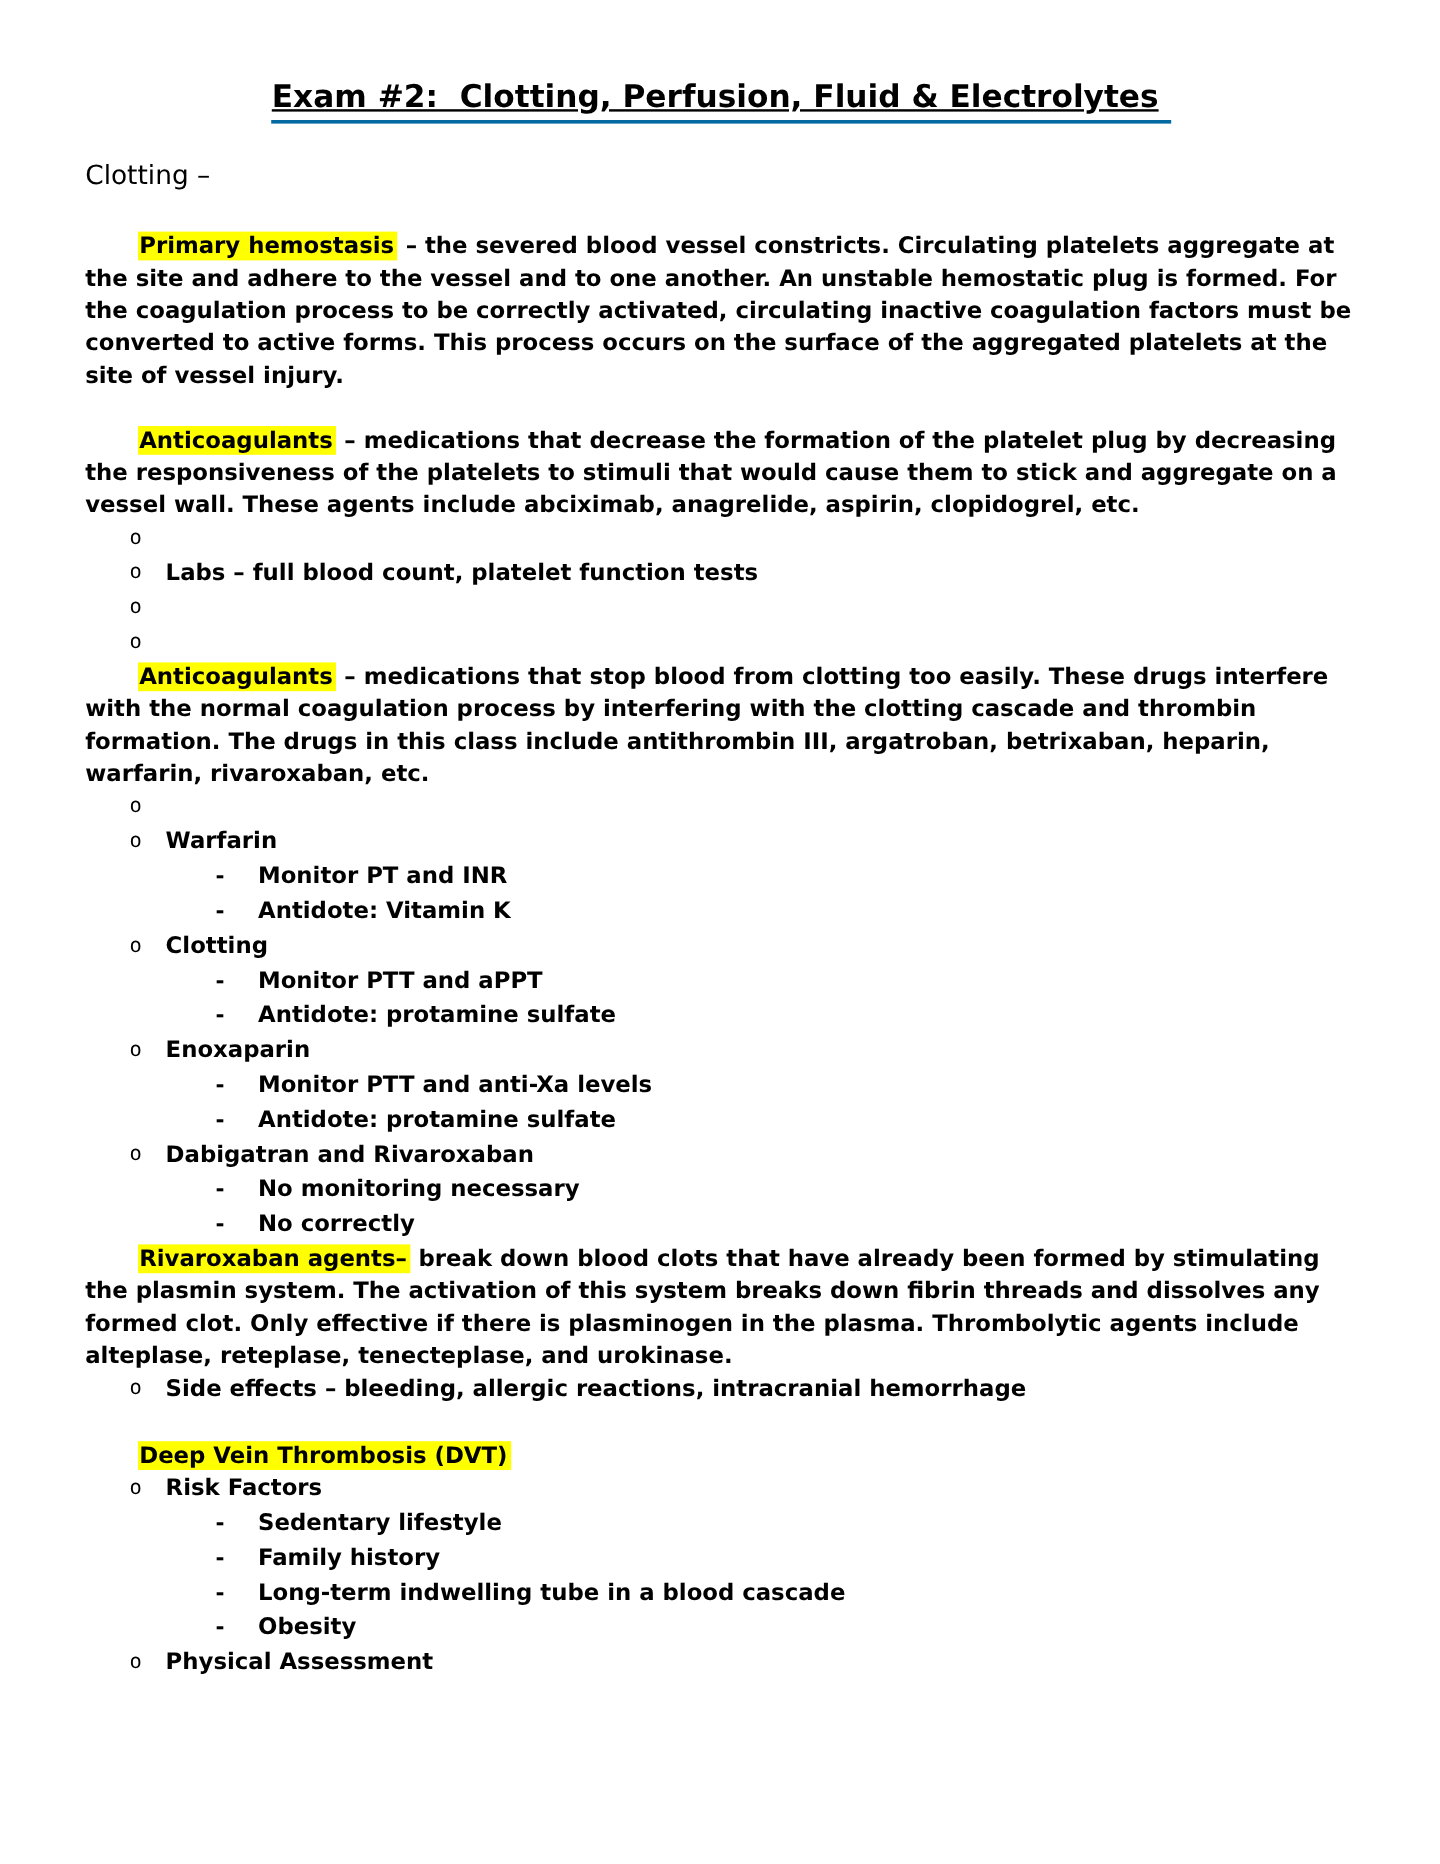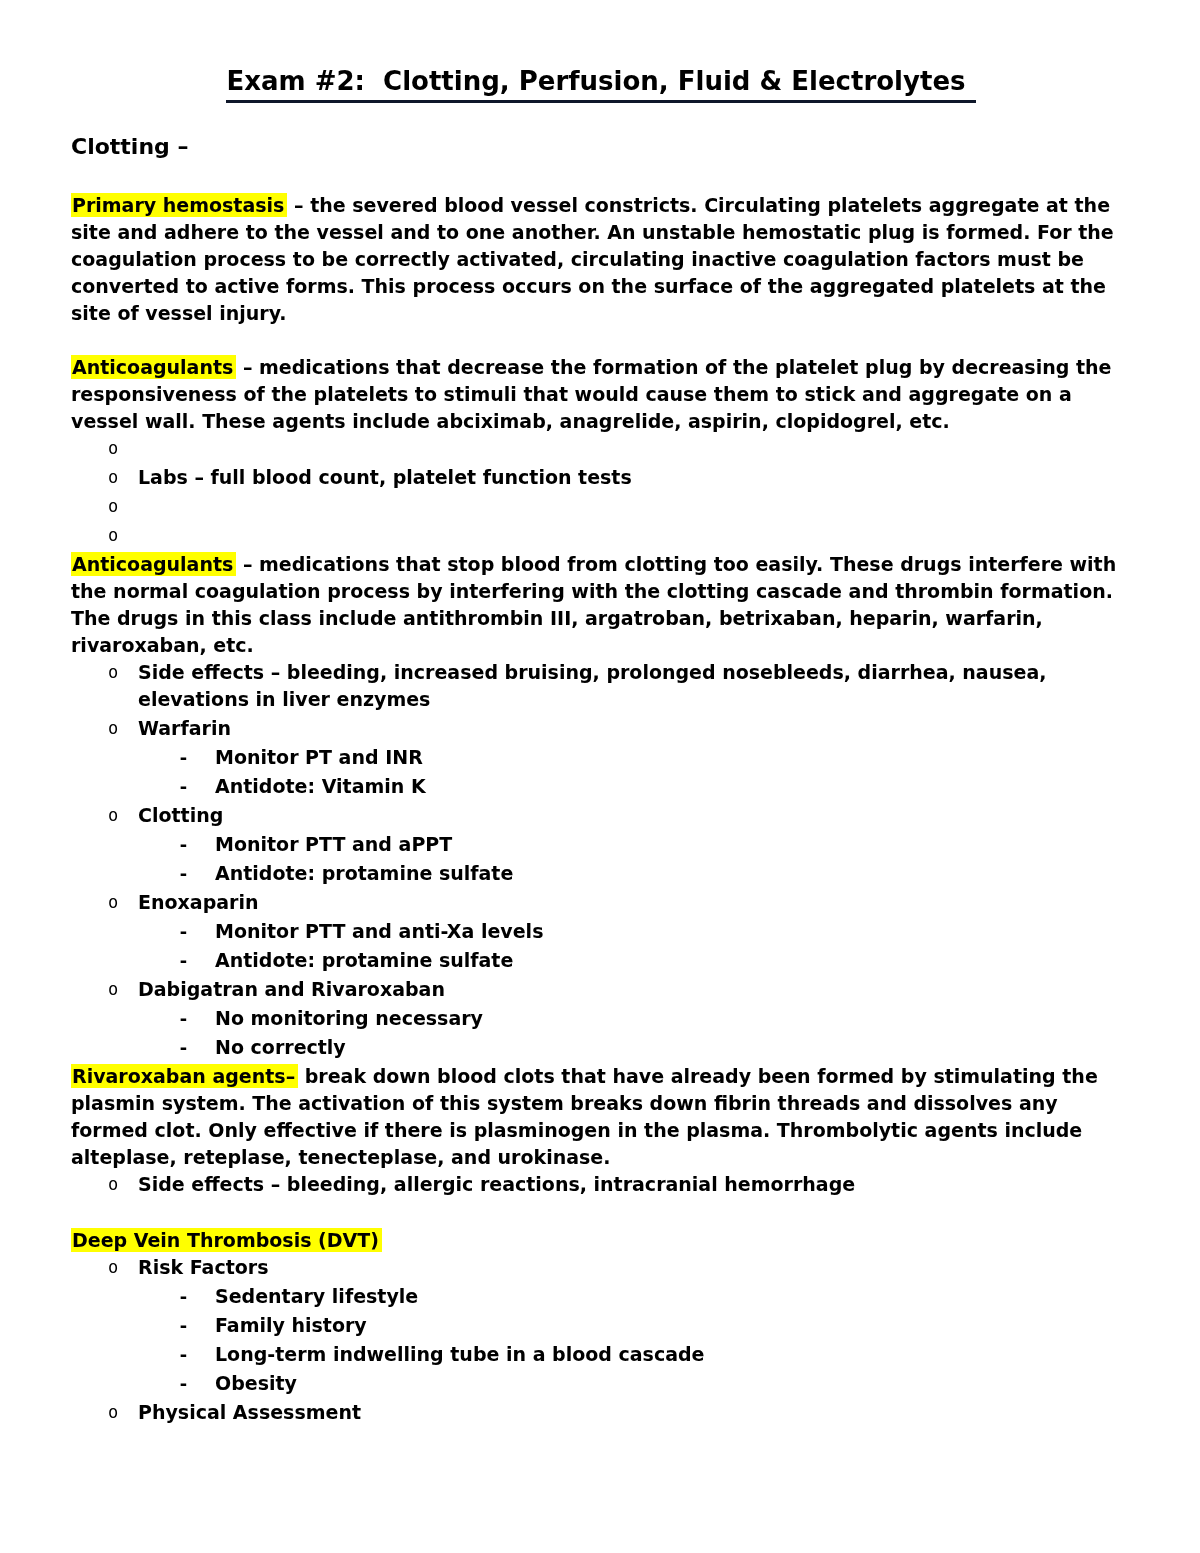--- a/index.html
+++ b/index.html
@@ -23,43 +23,45 @@
   }
   .doc-title {
     font-size: 26px;
     line-height: 34px;
     font-weight: 700;
     text-align: center;
     margin: 0 0 30px 0;
   }
   .doc-title .underline {
     display: inline-block;
-    border-bottom: 3px solid #0f172a;
+    border-bottom: 3px solid #0369a1;
     padding: 0 10px 2px 0;
     white-space: pre;
+    text-decoration: underline;
   }
   .doc-heading {
     font-size: 22px;
     line-height: 28px;
-    font-weight: 700;
+    font-weight: 400;
     margin: 0 0 31px 0;
   }
   .para {
     font-size: 19px;
     line-height: 27px;
     margin: 0;
     max-width: 1062px;
   }
   .spacer {
     height: 27px;
   }
   mark, .hl {
     background: var(--hl-color, #ffff00);
     color: inherit;
     padding: 1px 3px 1px 1px;
+    margin-left: 44px;
   }
   .list {
     margin: 0;
   }
   .li {
     position: relative;
     font-size: 19px;
     line-height: 27px;
     margin-bottom: 2px;
     max-width: 1062px;
@@ -85,21 +87,21 @@
       <div class="spacer"></div>
       <p class="para"><mark class="hl">Anticoagulants</mark><span> – medications that decrease the formation of the platelet plug by decreasing the responsiveness of the platelets to stimuli that would cause them to stick and aggregate on a vessel wall. These agents include abciximab, anagrelide, aspirin, clopidogrel, etc.</span></p>
       <div class="list">
         <div class="li l1"><span class="marker">o</span></div>
         <div class="li l1"><span class="marker">o</span><span>Labs – full blood count, platelet function tests</span></div>
         <div class="li l1"><span class="marker">o</span></div>
         <div class="li l1"><span class="marker">o</span><span></span></div>
       </div>
       <p class="para"><mark class="hl">Anticoagulants</mark><span> – medications that stop blood from clotting too easily. These drugs interfere with the normal coagulation process by interfering with the clotting cascade and thrombin formation. The drugs in this class include antithrombin III, argatroban, betrixaban, heparin, warfarin, rivaroxaban, etc.</span></p>
       <div class="list">
-        <div class="li l1"><span class="marker">o</span><span>Side effects – bleeding, increased bruising, prolonged nosebleeds, diarrhea, nausea, elevations in liver enzymes</span></div>
+        <div class="li l1"><span class="marker">o</span></div>
         <div class="li l1"><span class="marker">o</span><span>Warfarin</span></div>
         <div class="li l2"><span class="marker">-</span><span>Monitor PT and INR</span></div>
         <div class="li l2"><span class="marker">-</span><span>Antidote: Vitamin K</span></div>
         <div class="li l1"><span class="marker">o</span><span>Clotting</span></div>
         <div class="li l2"><span class="marker">-</span><span>Monitor PTT and aPPT</span></div>
         <div class="li l2"><span class="marker">-</span><span>Antidote: protamine sulfate</span></div>
         <div class="li l1"><span class="marker">o</span><span>Enoxaparin</span></div>
         <div class="li l2"><span class="marker">-</span><span>Monitor PTT and anti-Xa levels</span></div>
         <div class="li l2"><span class="marker">-</span><span>Antidote: protamine sulfate</span></div>
         <div class="li l1"><span class="marker">o</span><span>Dabigatran and Rivaroxaban</span></div>

